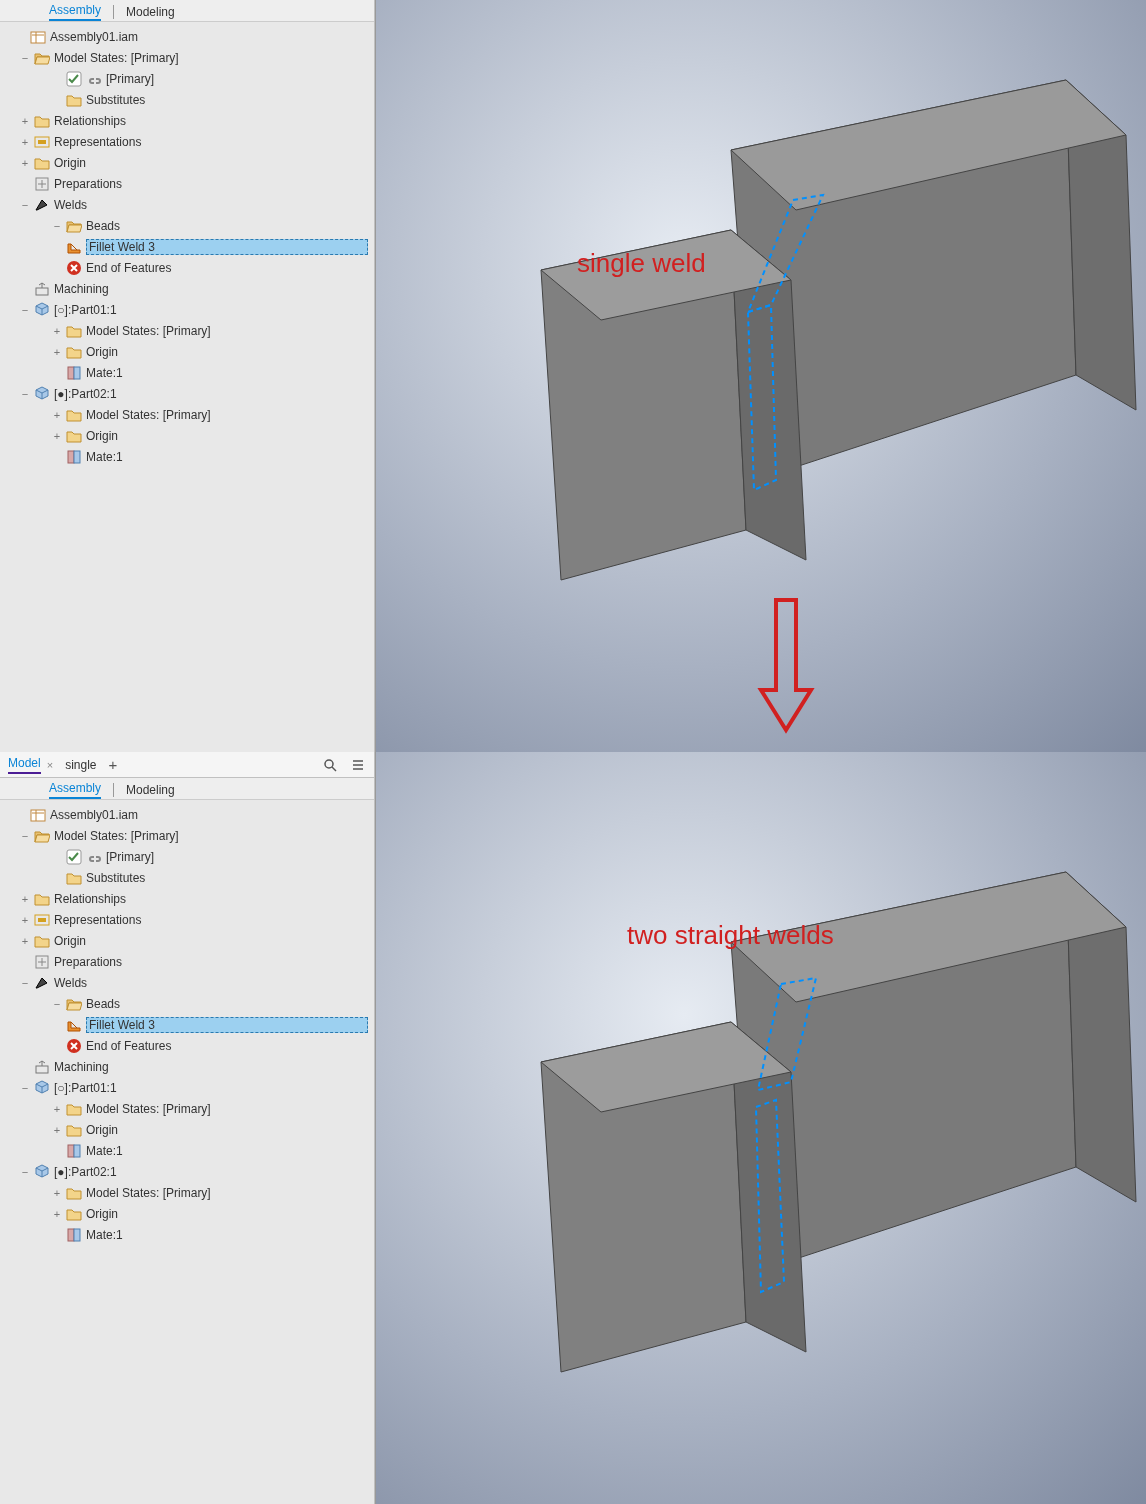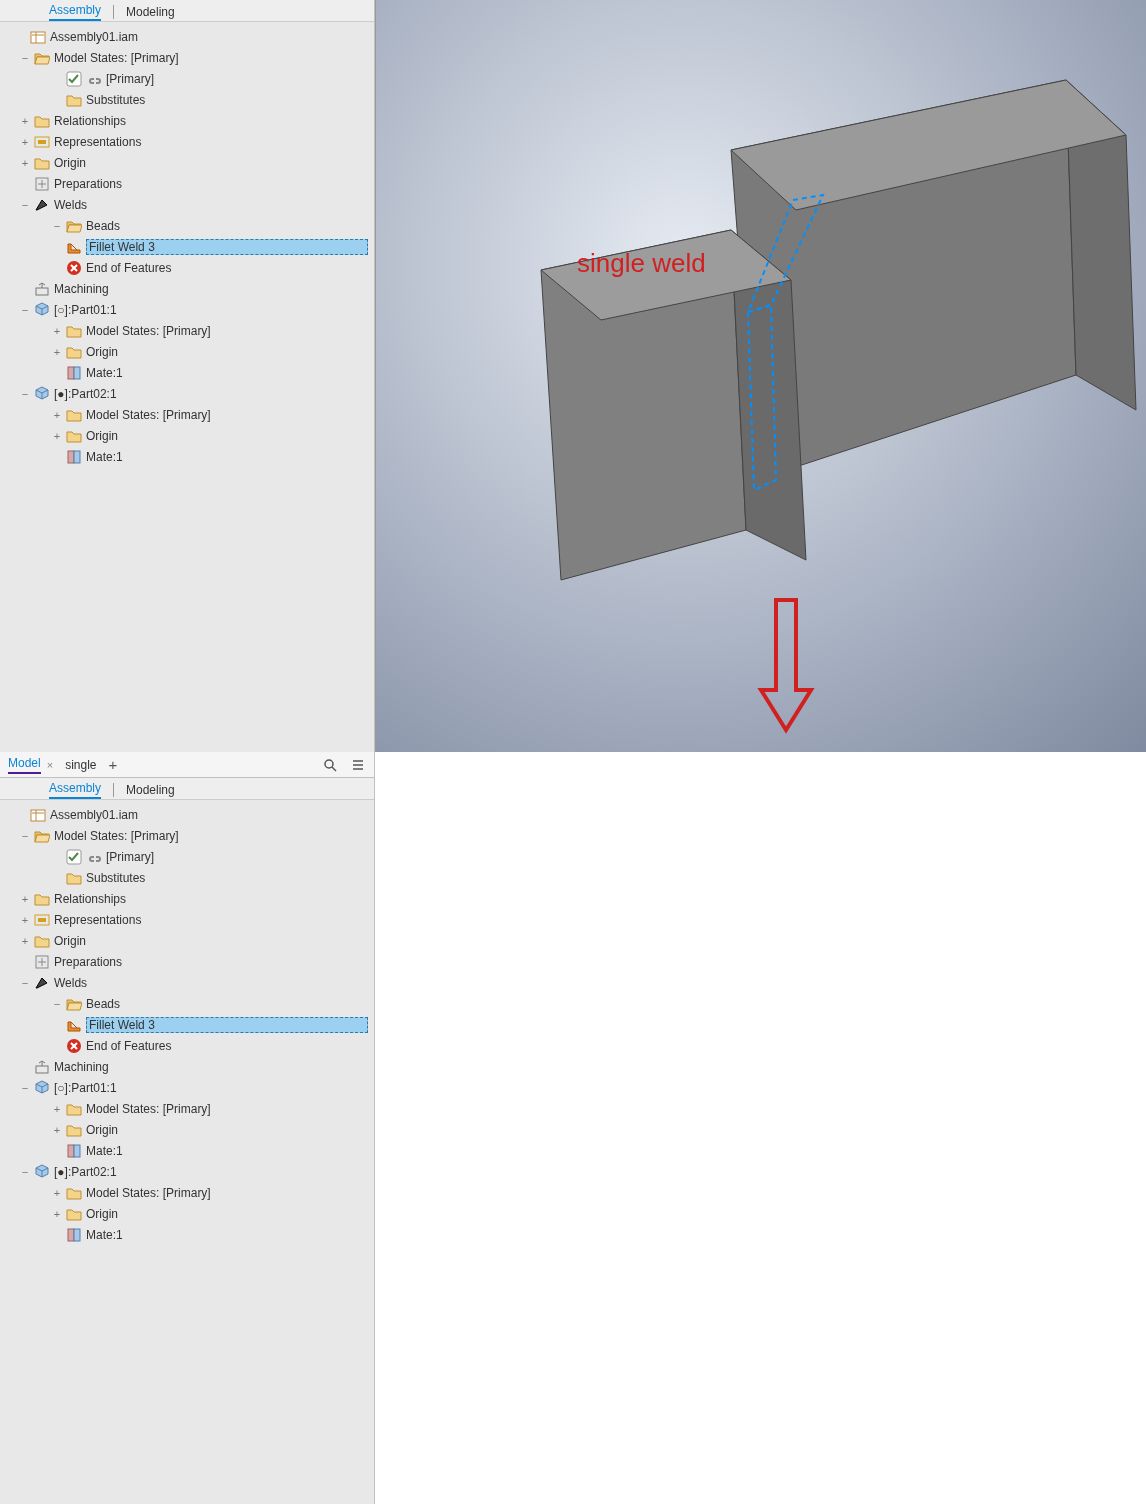--- a/index.html
+++ b/index.html
@@ -537,13 +537,32 @@
           <span class="exp none"></span>
           <span class="icn">
             <svg width="16" height="16">
               <use href="#i-mate"></use>
             </svg>
           </span>
           <span class="lbl">Mate:1</span>
         </div>
     </div>
   </div>
+  <div class="viewport">
+    <svg width="771" height="752" viewBox="0 0 771 752">
+      <g>
+        <polygon points="355,190 690,120 700,415 380,520" fill="#7a7a7a" stroke="#444"></polygon>
+        <polygon points="690,120 750,175 760,450 700,415" fill="#6e6e6e" stroke="#444"></polygon>
+        <polygon points="355,190 690,120 750,175 420,250" fill="#9a9a9a" stroke="#444"></polygon>
+      </g>
+      <g>
+        <polygon points="165,310 355,270 370,570 185,620" fill="#808080" stroke="#444"></polygon>
+        <polygon points="355,270 415,320 430,600 370,570" fill="#6a6a6a" stroke="#444"></polygon>
+        <polygon points="165,310 355,270 415,320 225,360" fill="#9c9c9c" stroke="#444"></polygon>
+      </g>
+      <g stroke="#0090ff" stroke-width="2" fill="none" stroke-dasharray="5 4">
+        <polygon points="405,232 440,226 415,330 382,338"></polygon>
+        <polygon points="380,355 400,348 408,530 385,540"></polygon>
+      </g>
+    </svg>
+    <div class="anno" style="top:168px; left:235px;">two straight welds</div>
+  </div>
 </div>
 
 </body></html>

